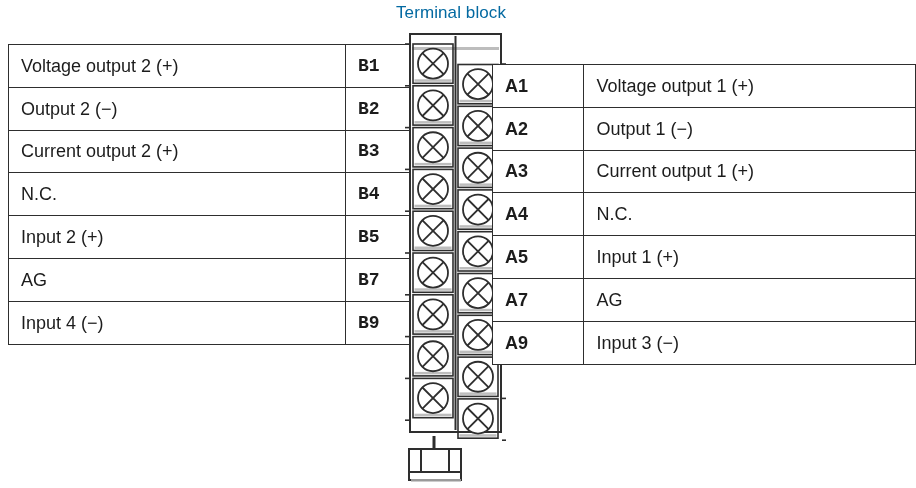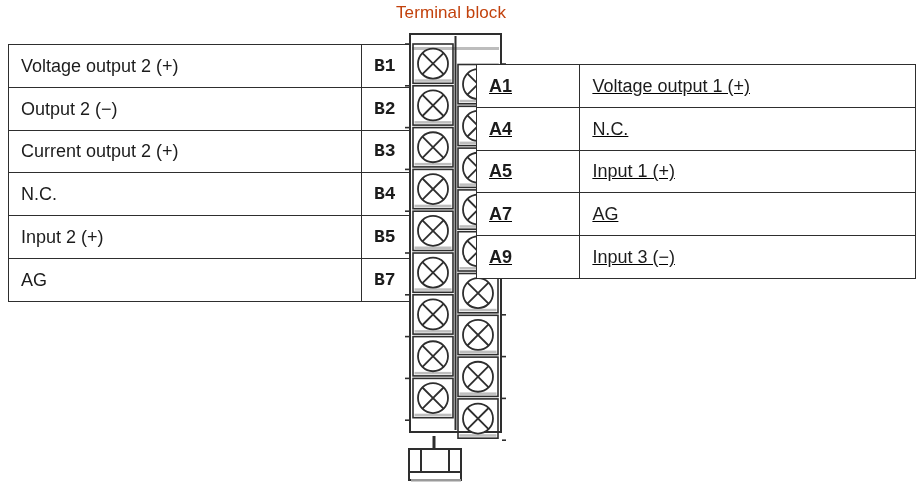--- a/index.html
+++ b/index.html
@@ -19,56 +19,55 @@
     overflow: hidden;
   }
 
   
   .title {
     position: absolute;
     left: 396px;
     top: 3px;
     width: 200px;
     font-size: 17px;
-    color: #c2410c;
+    color: #0369a1;
     letter-spacing: 0.1px;
     white-space: nowrap;
   }
 
   
   .pin-table {
     position: absolute;
     border-collapse: collapse;
     table-layout: fixed;
   }
   .pin-table td {
     border: 1.6px solid #2e2e2e;
     height: 41.8px;
-    padding: 0 16px 0 12px;
+    padding: 0 0 0 12px;
     font-size: 18px;
     color: #1c1c1c;
     vertical-align: middle;
     white-space: nowrap;
     background: #ffffff;
     line-height: 1;
   }
 
   
   #table-b {
     left: 8px;
     top: 44px;
   }
   #table-b .c-desc { width: 324px; }
   #table-b .c-pin  { width: 73px; font-weight: bold; font-family: Liberation Mono, monospace; }
 
   
   #table-a {
-    left: 476px;
+    left: 492px;
     top: 64px;
-    text-decoration: underline;
   }
   #table-a .c-pin  { width: 79px; font-weight: bold; }
   #table-a .c-desc { width: 320px; }
 
   
   #terminal-block {
     position: absolute;
     left: 409px;
     top: 33px;
     width: 93px;
@@ -121,20 +120,24 @@
           <td class="c-desc">N.C.</td>
           <td class="c-pin">B4</td>
         </tr>
         <tr>
           <td class="c-desc">Input 2 (+)</td>
           <td class="c-pin">B5</td>
         </tr>
         <tr>
           <td class="c-desc">AG</td>
           <td class="c-pin">B7</td>
+        </tr>
+        <tr>
+          <td class="c-desc">Input 4 (−)</td>
+          <td class="c-pin">B9</td>
         </tr>
       </tbody>
   </table>
 
   <div id="terminal-block">
     <svg width="93" height="407" viewBox="0 0 93 407">
       <g fill="none" stroke="#2e2e2e" stroke-width="2">
 
         <rect x="1" y="1" width="91" height="398" fill="#ffffff"></rect>
       </g>
@@ -354,20 +357,28 @@
       </g>
   </svg>
 
   <table class="pin-table" id="table-a">
     <tbody>
         <tr>
           <td class="c-pin">A1</td>
           <td class="c-desc">Voltage output 1 (+)</td>
         </tr>
         <tr>
+          <td class="c-pin">A2</td>
+          <td class="c-desc">Output 1 (−)</td>
+        </tr>
+        <tr>
+          <td class="c-pin">A3</td>
+          <td class="c-desc">Current output 1 (+)</td>
+        </tr>
+        <tr>
           <td class="c-pin">A4</td>
           <td class="c-desc">N.C.</td>
         </tr>
         <tr>
           <td class="c-pin">A5</td>
           <td class="c-desc">Input 1 (+)</td>
         </tr>
         <tr>
           <td class="c-pin">A7</td>
           <td class="c-desc">AG</td>

